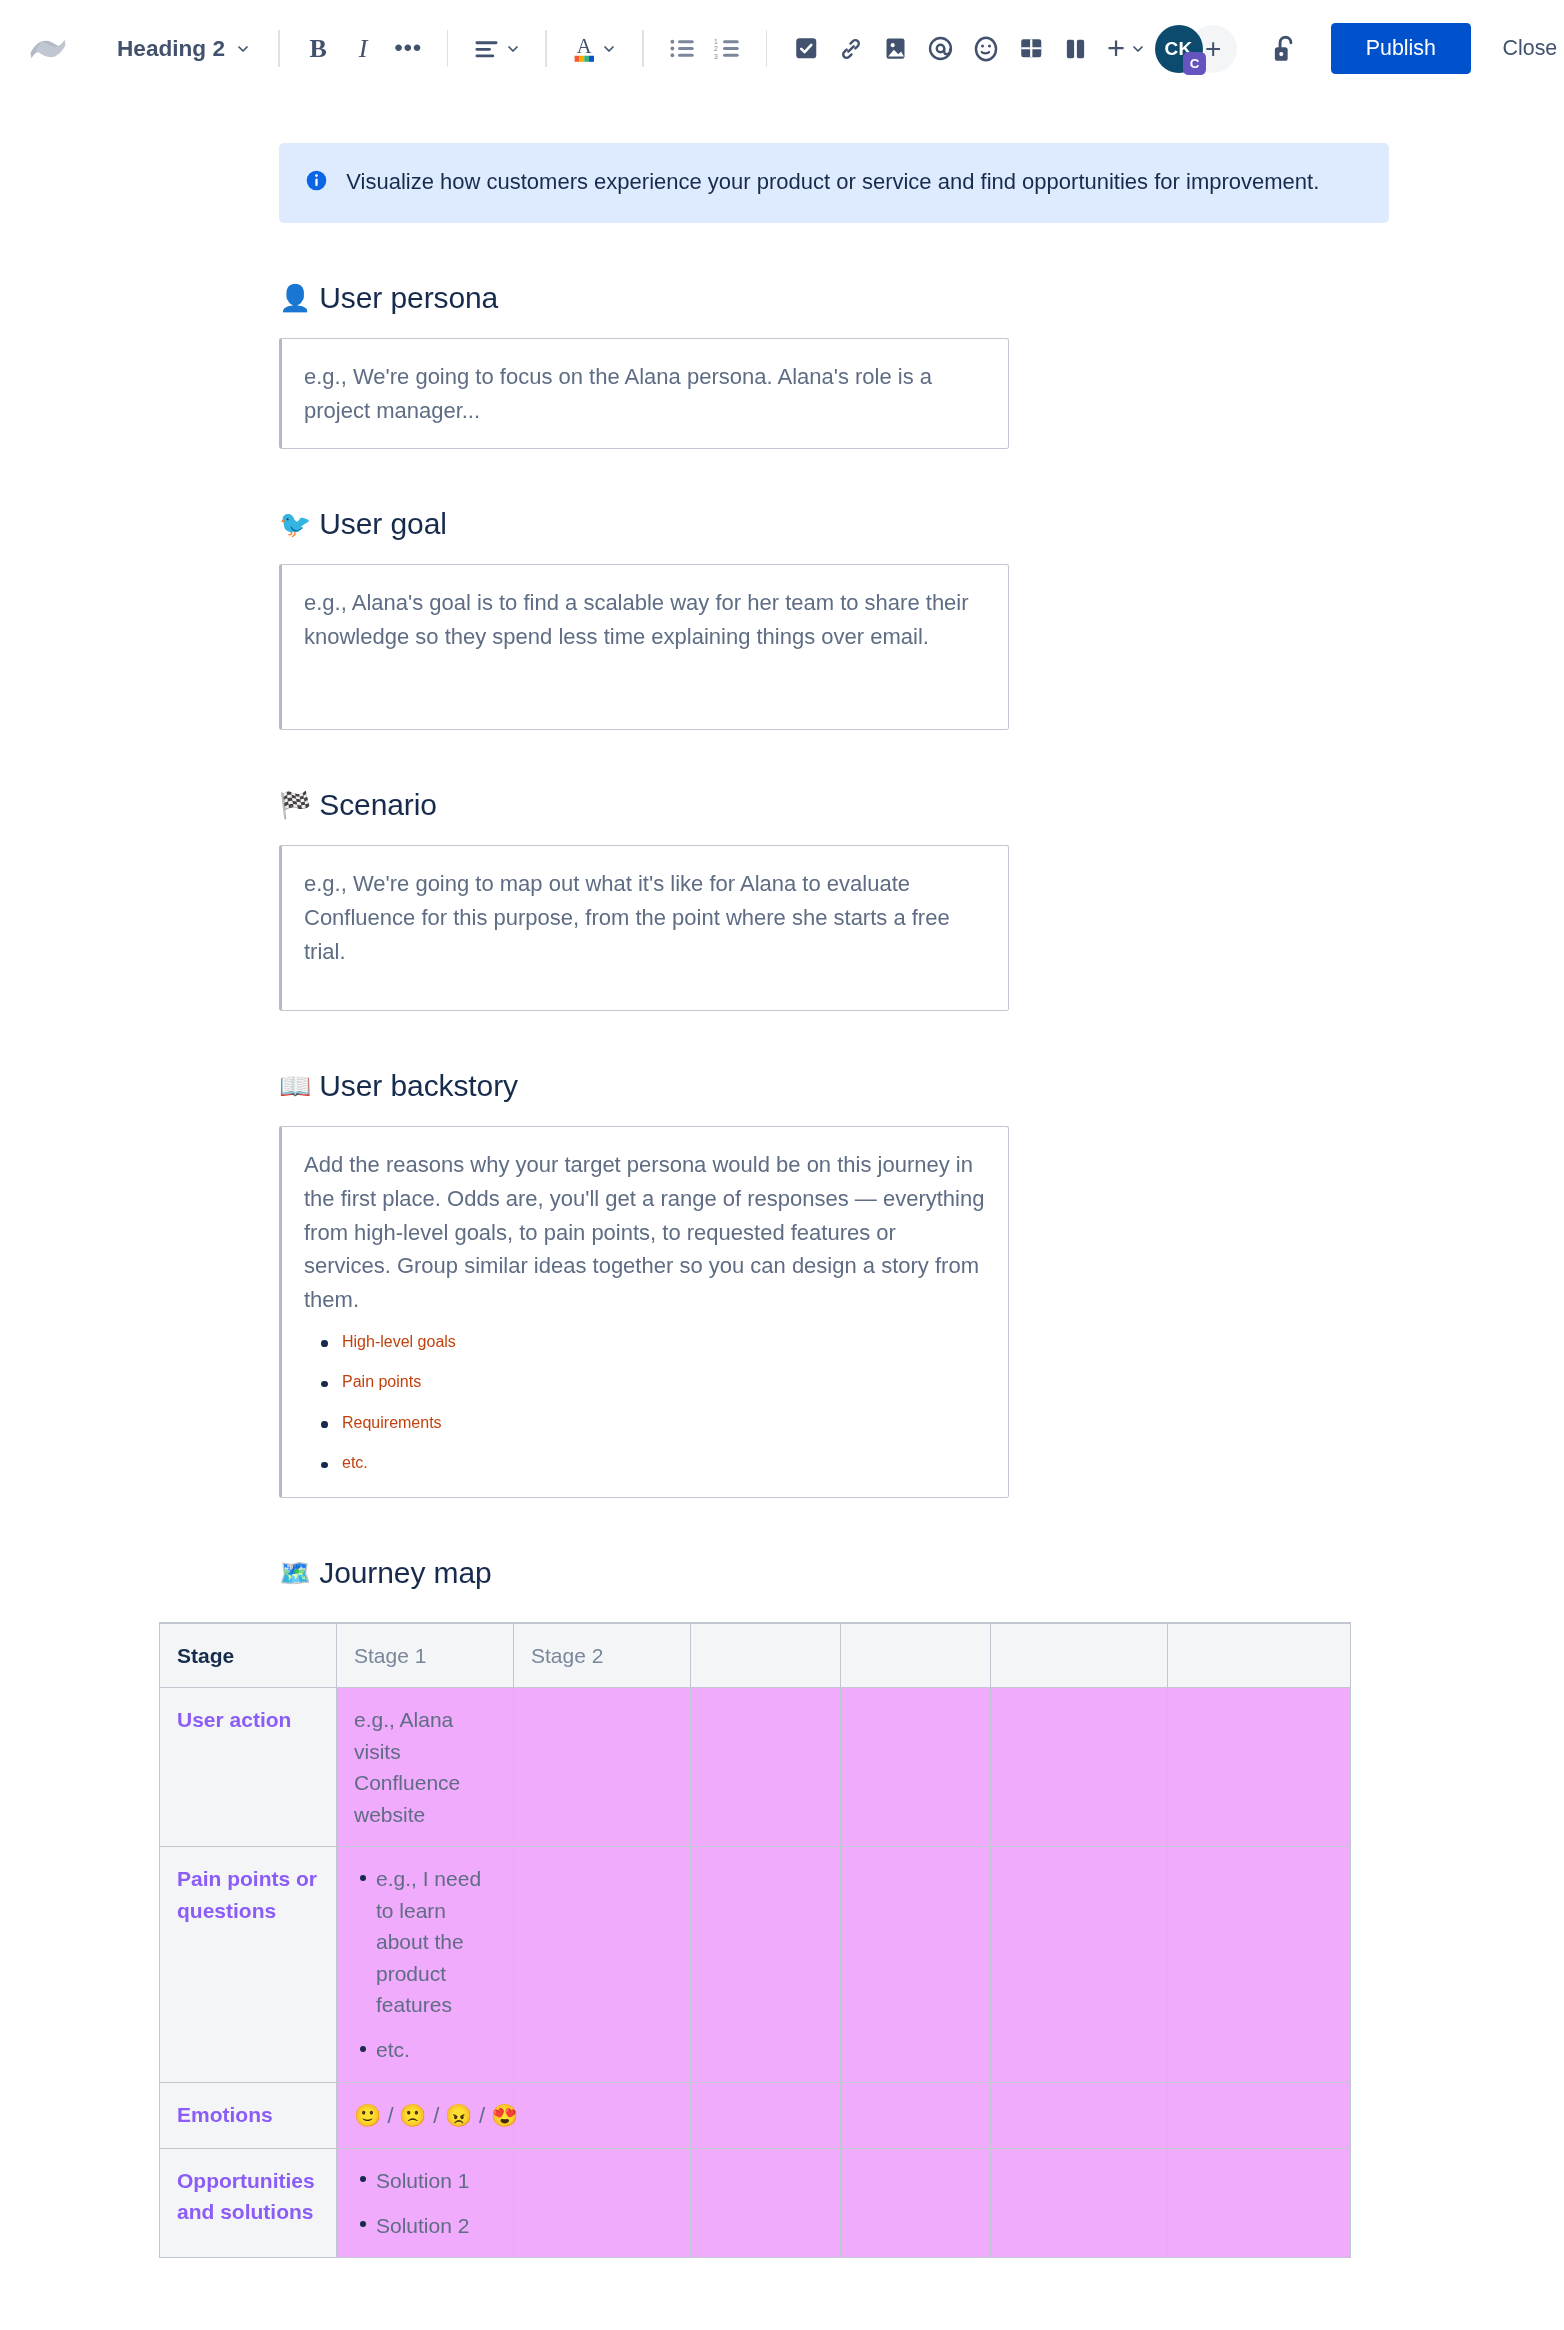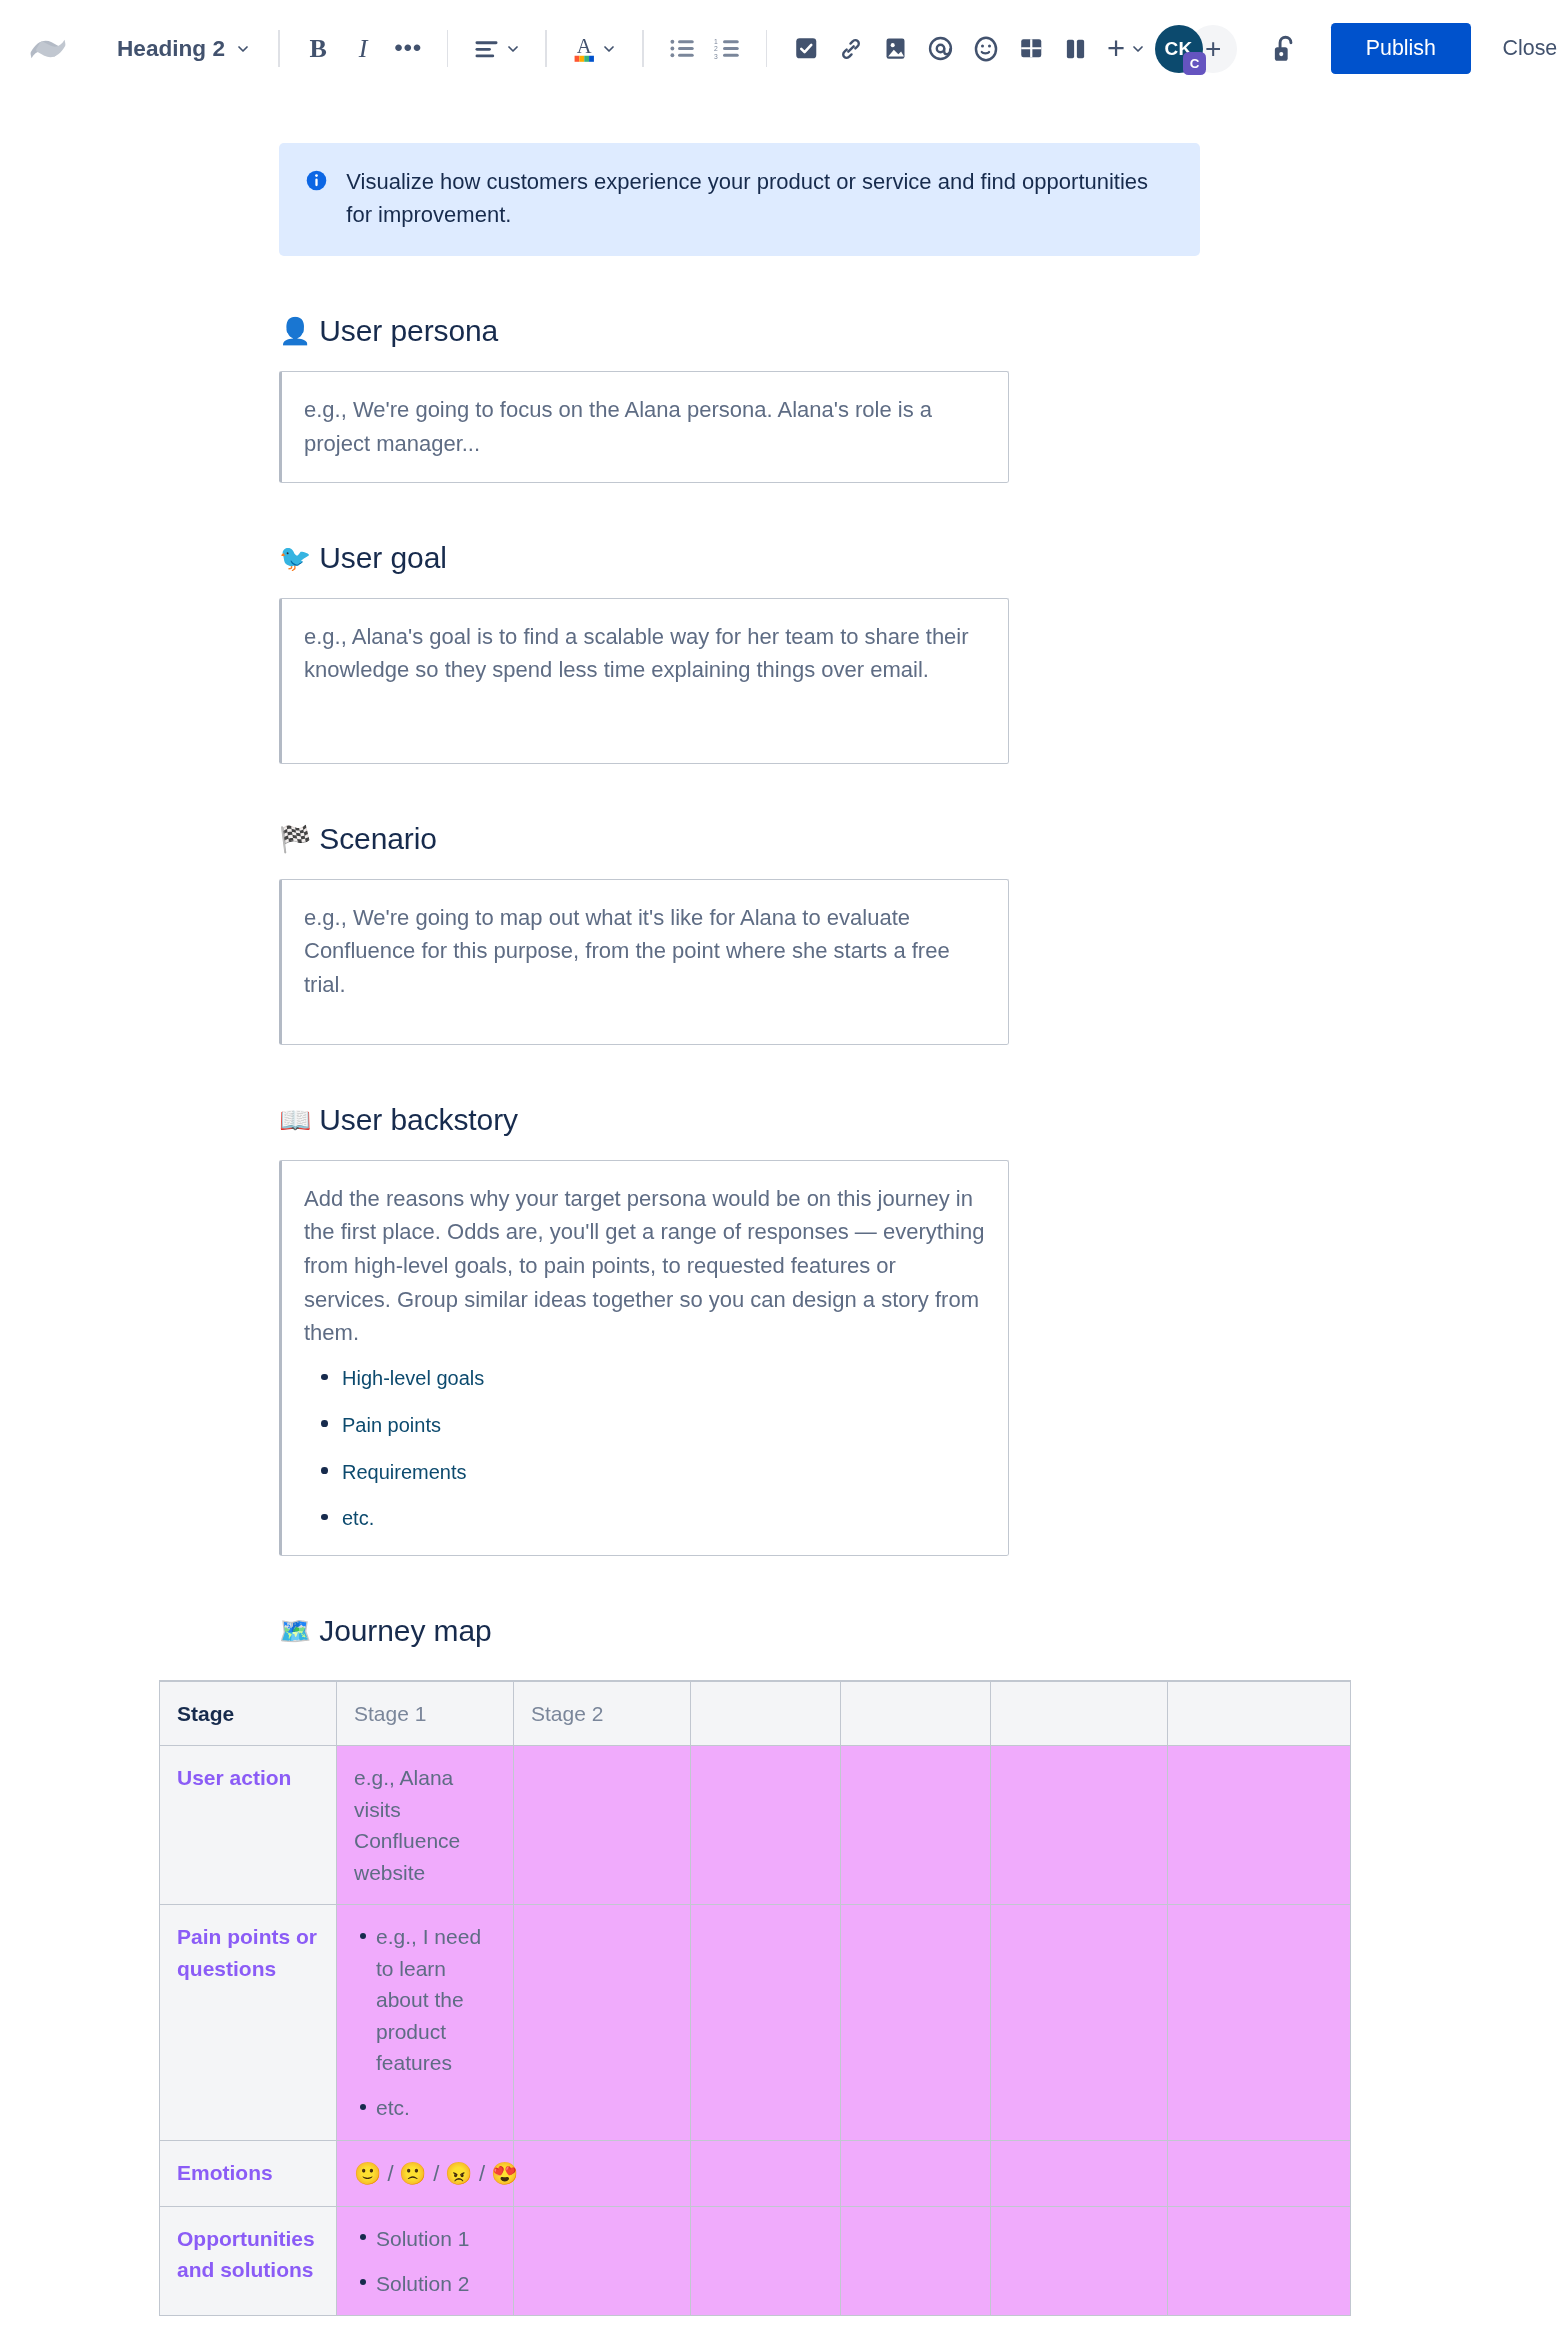--- a/index.html
+++ b/index.html
@@ -93,21 +93,21 @@
 
   
   .doc { padding-left: 279px; }
   .doc-title {
     font-size: 40px; font-weight: 400; color: #172b4d;
     letter-spacing: -0.3px; margin-top: 27.5px;
   }
 
   .info-panel {
     margin-top: 46px;
-    width: 921px;
+    width: 1110px;
     background: #deebff;
     border-radius: 4.9px;
     display: flex;
     padding: 22px 24.5px 24.5px 26px;
     gap: 18.3px;
   }
   .info-icon { flex: 0 0 auto; margin-top: 3.7px; }
   .info-text { font-size: 22px; line-height: 1.52; color: #172b4d; }
 
   h2.sec {
@@ -121,21 +121,21 @@
     width: 730px;
     border: 1.2px solid #c1c7d0;
     border-left: 3.1px solid #b3bac5;
     border-radius: 2.4px;
     padding: 21px 22px;
     font-size: 22px; line-height: 1.53;
     color: #5e6c84;
   }
   .placeholder-box p { margin: 0; }
   .placeholder-box ul { margin: 13.4px 0 0 0; padding-left: 38px; list-style: none; }
-  .placeholder-box ul li { position: relative; margin-bottom: 16px; font-size: 20px; color: #0c4a6e; }
+  .placeholder-box ul li { position: relative; margin-bottom: 16px; font-size: 16px; color: #c2410c; }
   .placeholder-box ul li:last-child { margin-bottom: 0; }
   .placeholder-box ul li::before {
     content: ""; position: absolute; left: -21px; top: 10.4px;
     width: 6.7px; height: 6.7px; border-radius: 50%; background: #172b4d;
   }
 
   
   .jm-wrap { margin-left: -120px; margin-top: 32px; }
   table.jm {
     border-collapse: collapse;

